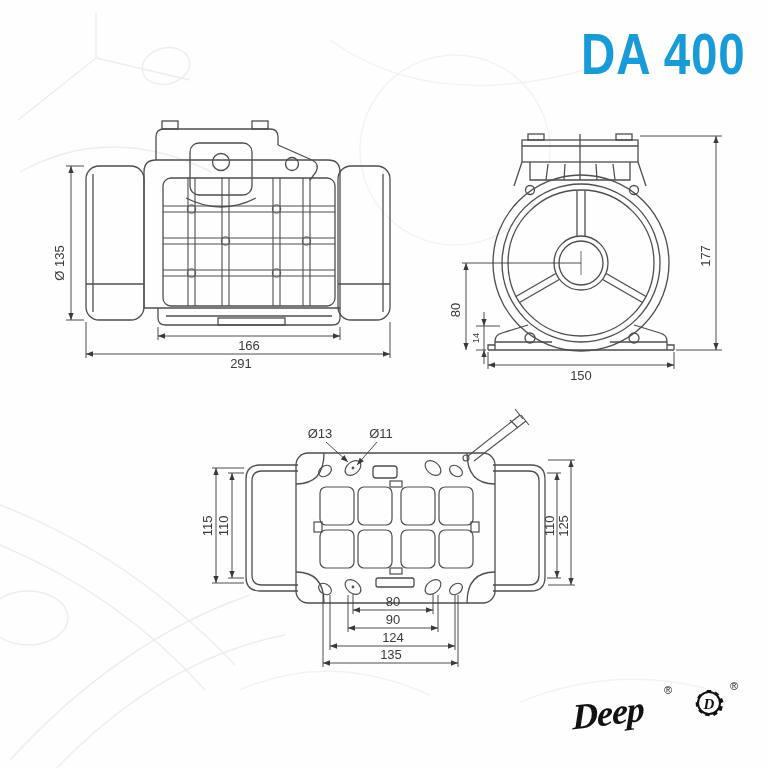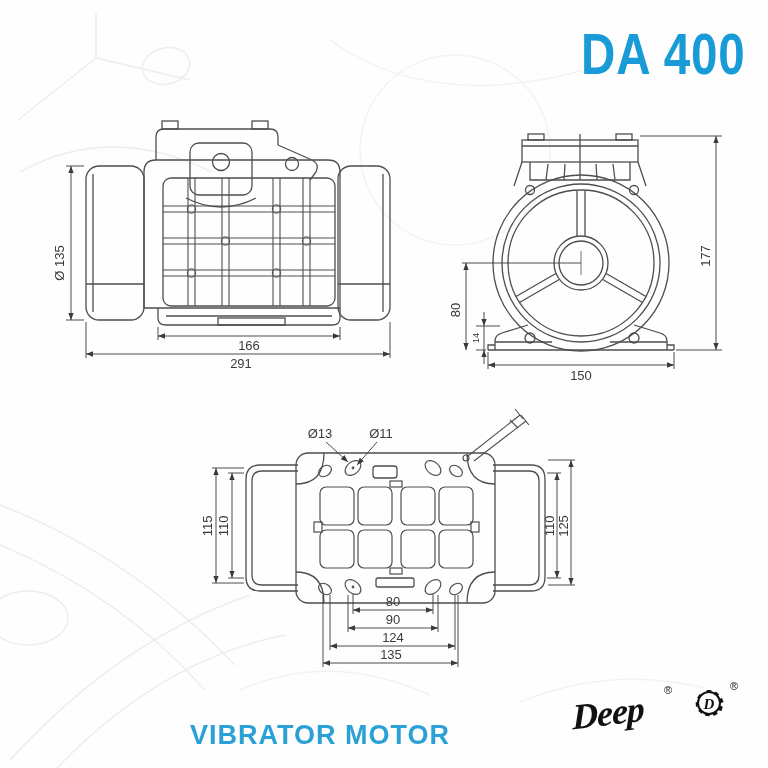--- a/index.html
+++ b/index.html
@@ -317,21 +317,20 @@
     <text class="dimtxt" transform="translate(44,128) rotate(-90)" text-anchor="middle">115</text>
     <text class="dimtxt" transform="translate(60,128) rotate(-90)" text-anchor="middle">110</text>
     <text class="dimtxt" transform="translate(386,128) rotate(-90)" text-anchor="middle">110</text>
     <text class="dimtxt" transform="translate(400,128) rotate(-90)" text-anchor="middle">125</text>
     <text class="dimtxt" x="225" y="208" text-anchor="middle">80</text>
     <text class="dimtxt" x="225" y="226" text-anchor="middle">90</text>
     <text class="dimtxt" x="225" y="244" text-anchor="middle">124</text>
     <text class="dimtxt" x="223" y="261" text-anchor="middle">135</text>
   </svg>
 
-  <div class="product-label">VIBRATOR MOTOR</div>
 
   <div class="brand">
     <div class="brand-row">
       <span class="brand-name">Deep</span>
       <span class="brand-reg1">®</span>
       <span class="brand-gear">
         <svg width="38" height="40" viewBox="0 0 38 40">
           <g stroke="#111" stroke-width="4.5">
             <line x1="19" y1="6" x2="19" y2="12"></line>
             <line x1="27.4" y1="8.9" x2="23.6" y2="13.5"></line>

